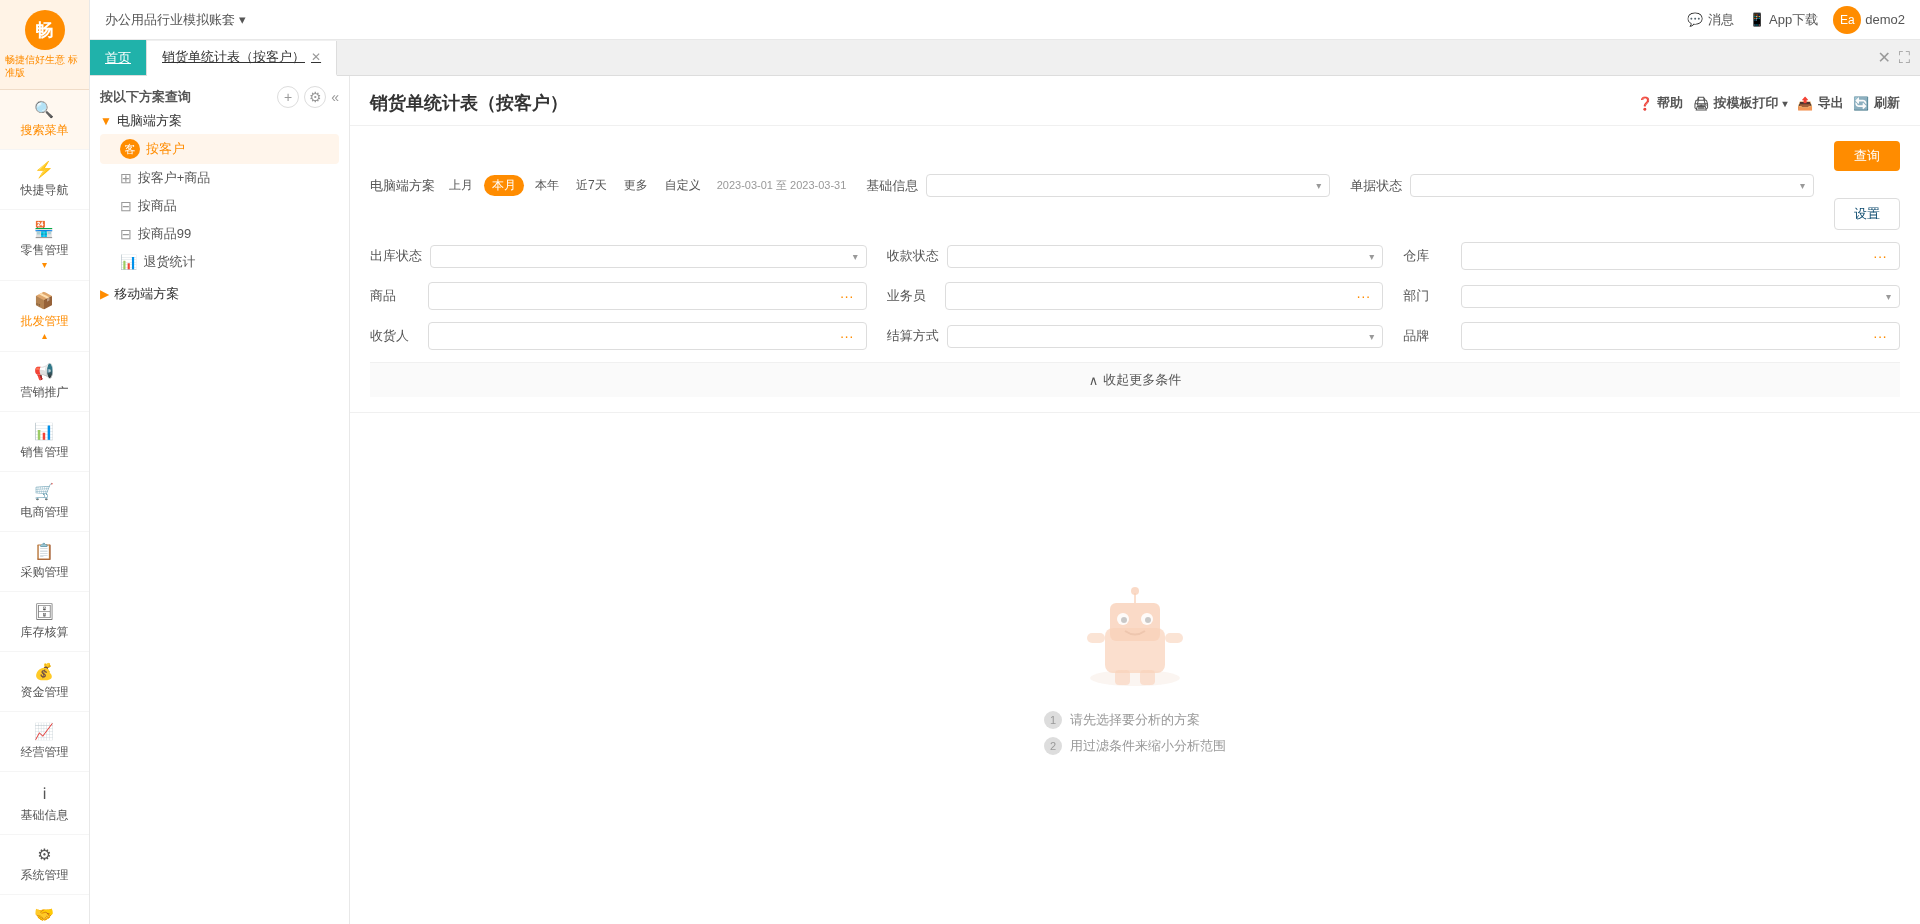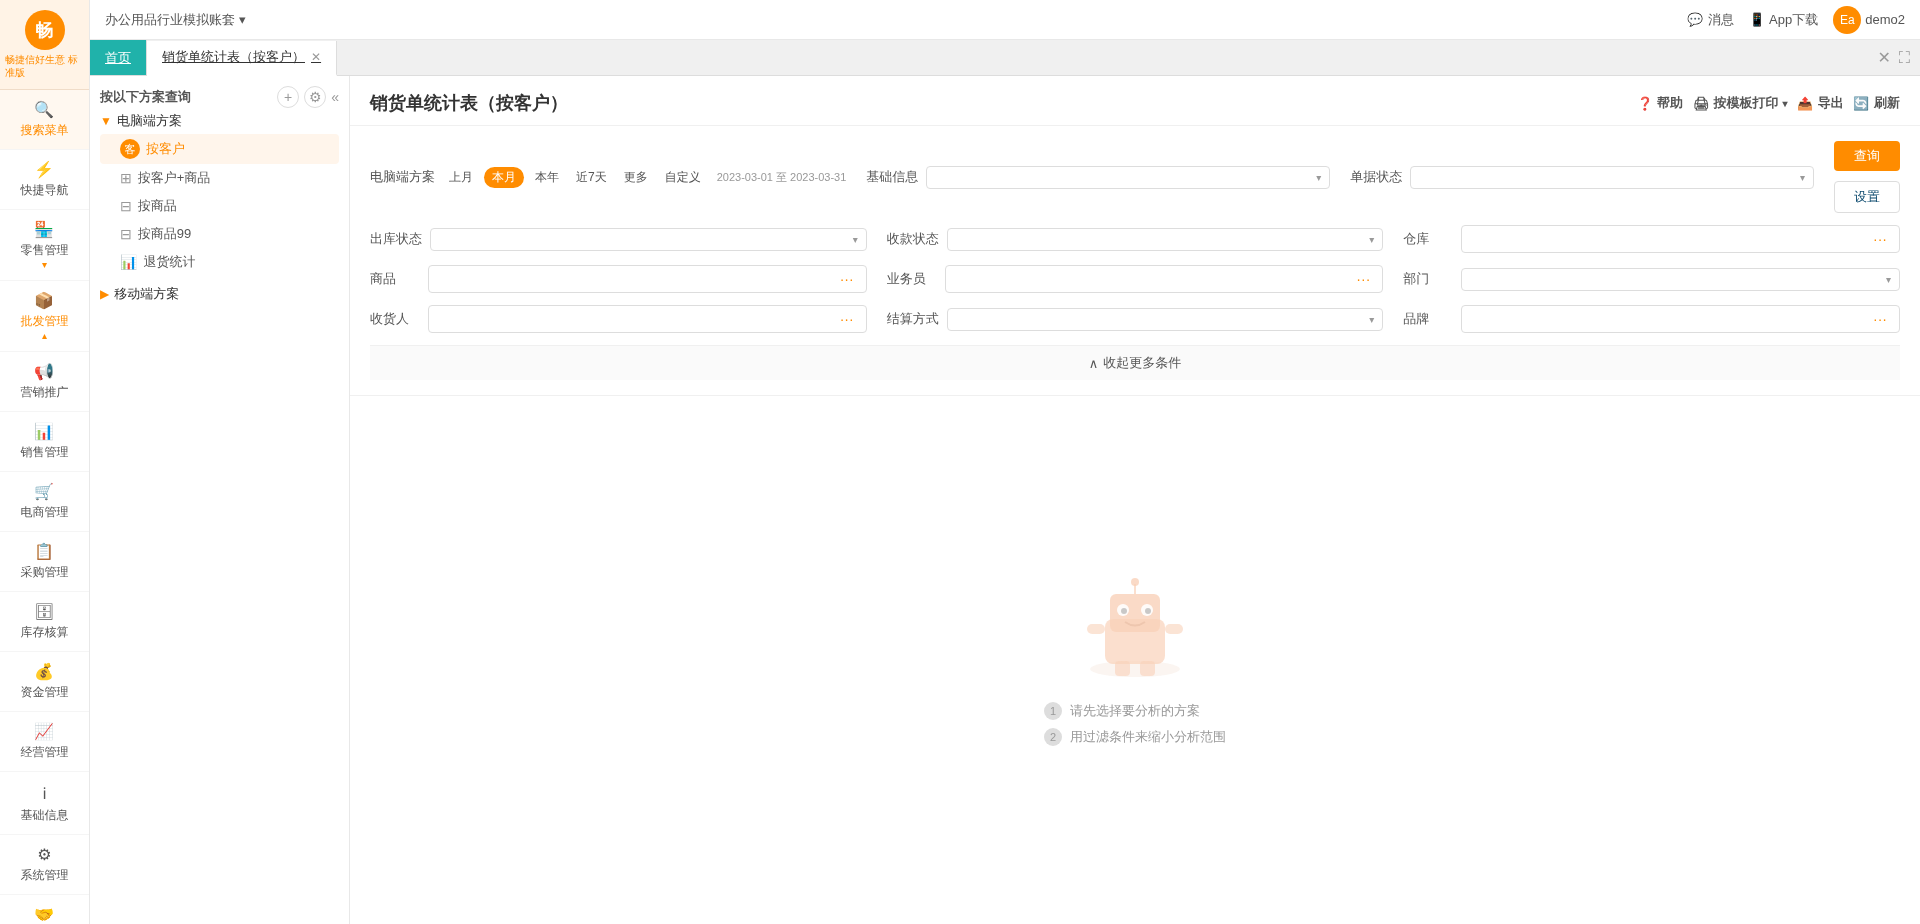--- a/index.html
+++ b/index.html
@@ -70,21 +70,21 @@
     .date-tab { padding: 2px 6px; cursor: pointer; font-size: 12px; color: #555; border-radius: 3px; }
     .date-tab.active { background: #ff8c00; color: white; border-radius: 12px; padding: 2px 8px; }
     .date-range { font-size: 11px; color: #999; margin-left: 5px; }
     .filter-select { flex: 1; display: flex; align-items: center; justify-content: space-between; border: 1px solid #ddd; border-radius: 4px; padding: 5px 8px; cursor: pointer; font-size: 13px; color: #333; background: #fff; }
     .select-arrow { color: #999; font-size: 10px; }
     .dots-btn { color: #ff8c00; cursor: pointer; font-size: 14px; padding: 0 4px; }
 
     
     .query-btn { background: #ff8c00; color: white; border: none; border-radius: 4px; padding: 6px 20px; font-size: 13px; cursor: pointer; }
     .settings-btn { background: white; color: #0c4a6e; border: 1px solid #ddd; border-radius: 4px; padding: 6px 15px; font-size: 13px; cursor: pointer; margin-top: 5px; }
-    .btn-group { display: flex; flex-direction: column; gap: 5px; }
+    .btn-group { display: flex; flex-direction: column; gap: 22px; }
 
     
     .collapse-more { display: flex; align-items: center; justify-content: center; padding: 8px; cursor: pointer; color: #555; font-size: 13px; background: #fafafa; border-top: 1px solid #f0f0f0; gap: 5px; }
 
     
     .empty-state { flex: 1; display: flex; flex-direction: column; align-items: center; justify-content: center; gap: 15px; }
     .empty-tips { display: flex; flex-direction: column; gap: 8px; }
     .empty-tip { display: flex; align-items: center; gap: 8px; color: #999; font-size: 13px; }
     .tip-num { width: 18px; height: 18px; border-radius: 50%; background: #ddd; color: #999; display: flex; align-items: center; justify-content: center; font-size: 11px; }
 

